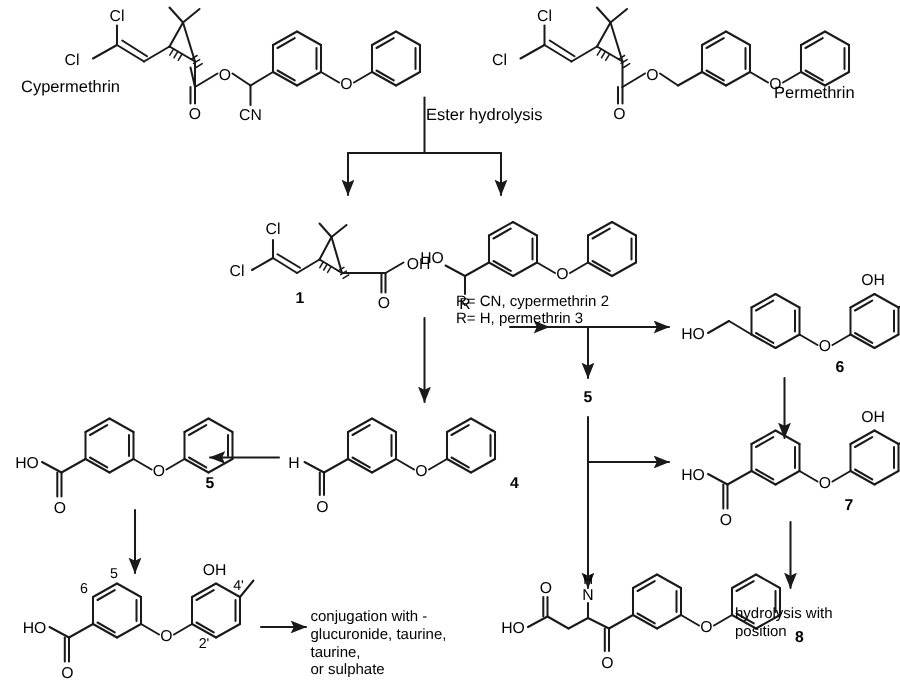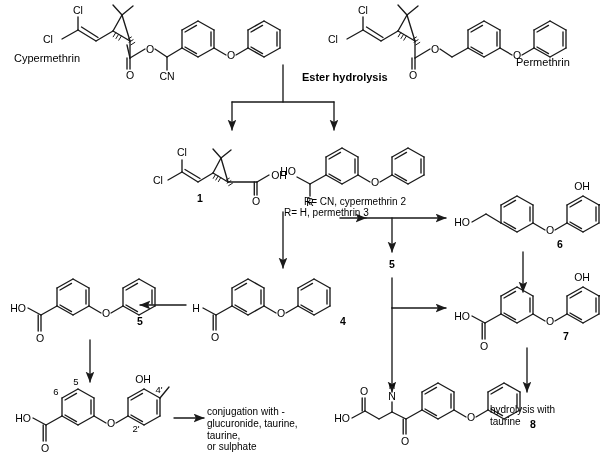--- a/index.html
+++ b/index.html
@@ -473,35 +473,35 @@
       <text x="560" y="248" text-anchor="middle">6</text>
       <text x="566" y="340" text-anchor="middle">7</text>
       <text x="533" y="428" text-anchor="middle">8</text>
     </g>
   </svg>
 
   <div class="lbl bold t11" style="left:14px;top:52px;">Cypermethrin</div>
 
   <div class="lbl bold t11" style="left:484px;top:56px;margin-left:32px;">Permethrin</div>
 
-  <div class="lbl t11" style="left:302px;top:71px;font-weight:bold;">Ester hydrolysis</div>
+  <div class="lbl t11" style="left:284px;top:71px;">Ester hydrolysis</div>
 
   <div class="lbl t10" style="left:284px;top:196px;margin-left:20px;">
     <span>R= CN, cypermethrin </span><span class="bold">2</span>
   </div>
-  <div class="lbl t10" style="left:284px;top:207px;">
+  <div class="lbl t10" style="left:284px;top:207px;padding-left:20px;">
     <span>R= H,  permethrin </span><span class="bold">3</span>
   </div>
 
 
   <div class="lbl t10" style="left:207px;top:406px;">
     <div>conjugation with -</div>
     <div>glucuronide, taurine,</div>
     <div>taurine,</div>
     <div>or sulphate</div>
   </div>
 
   <div class="lbl t10" style="left:490px;top:404px;">
     <div>hydrolysis with</div>
-    <div>taurine</div>
+    <div>position</div>
   </div>
 
 </div>
 
 </body></html>

